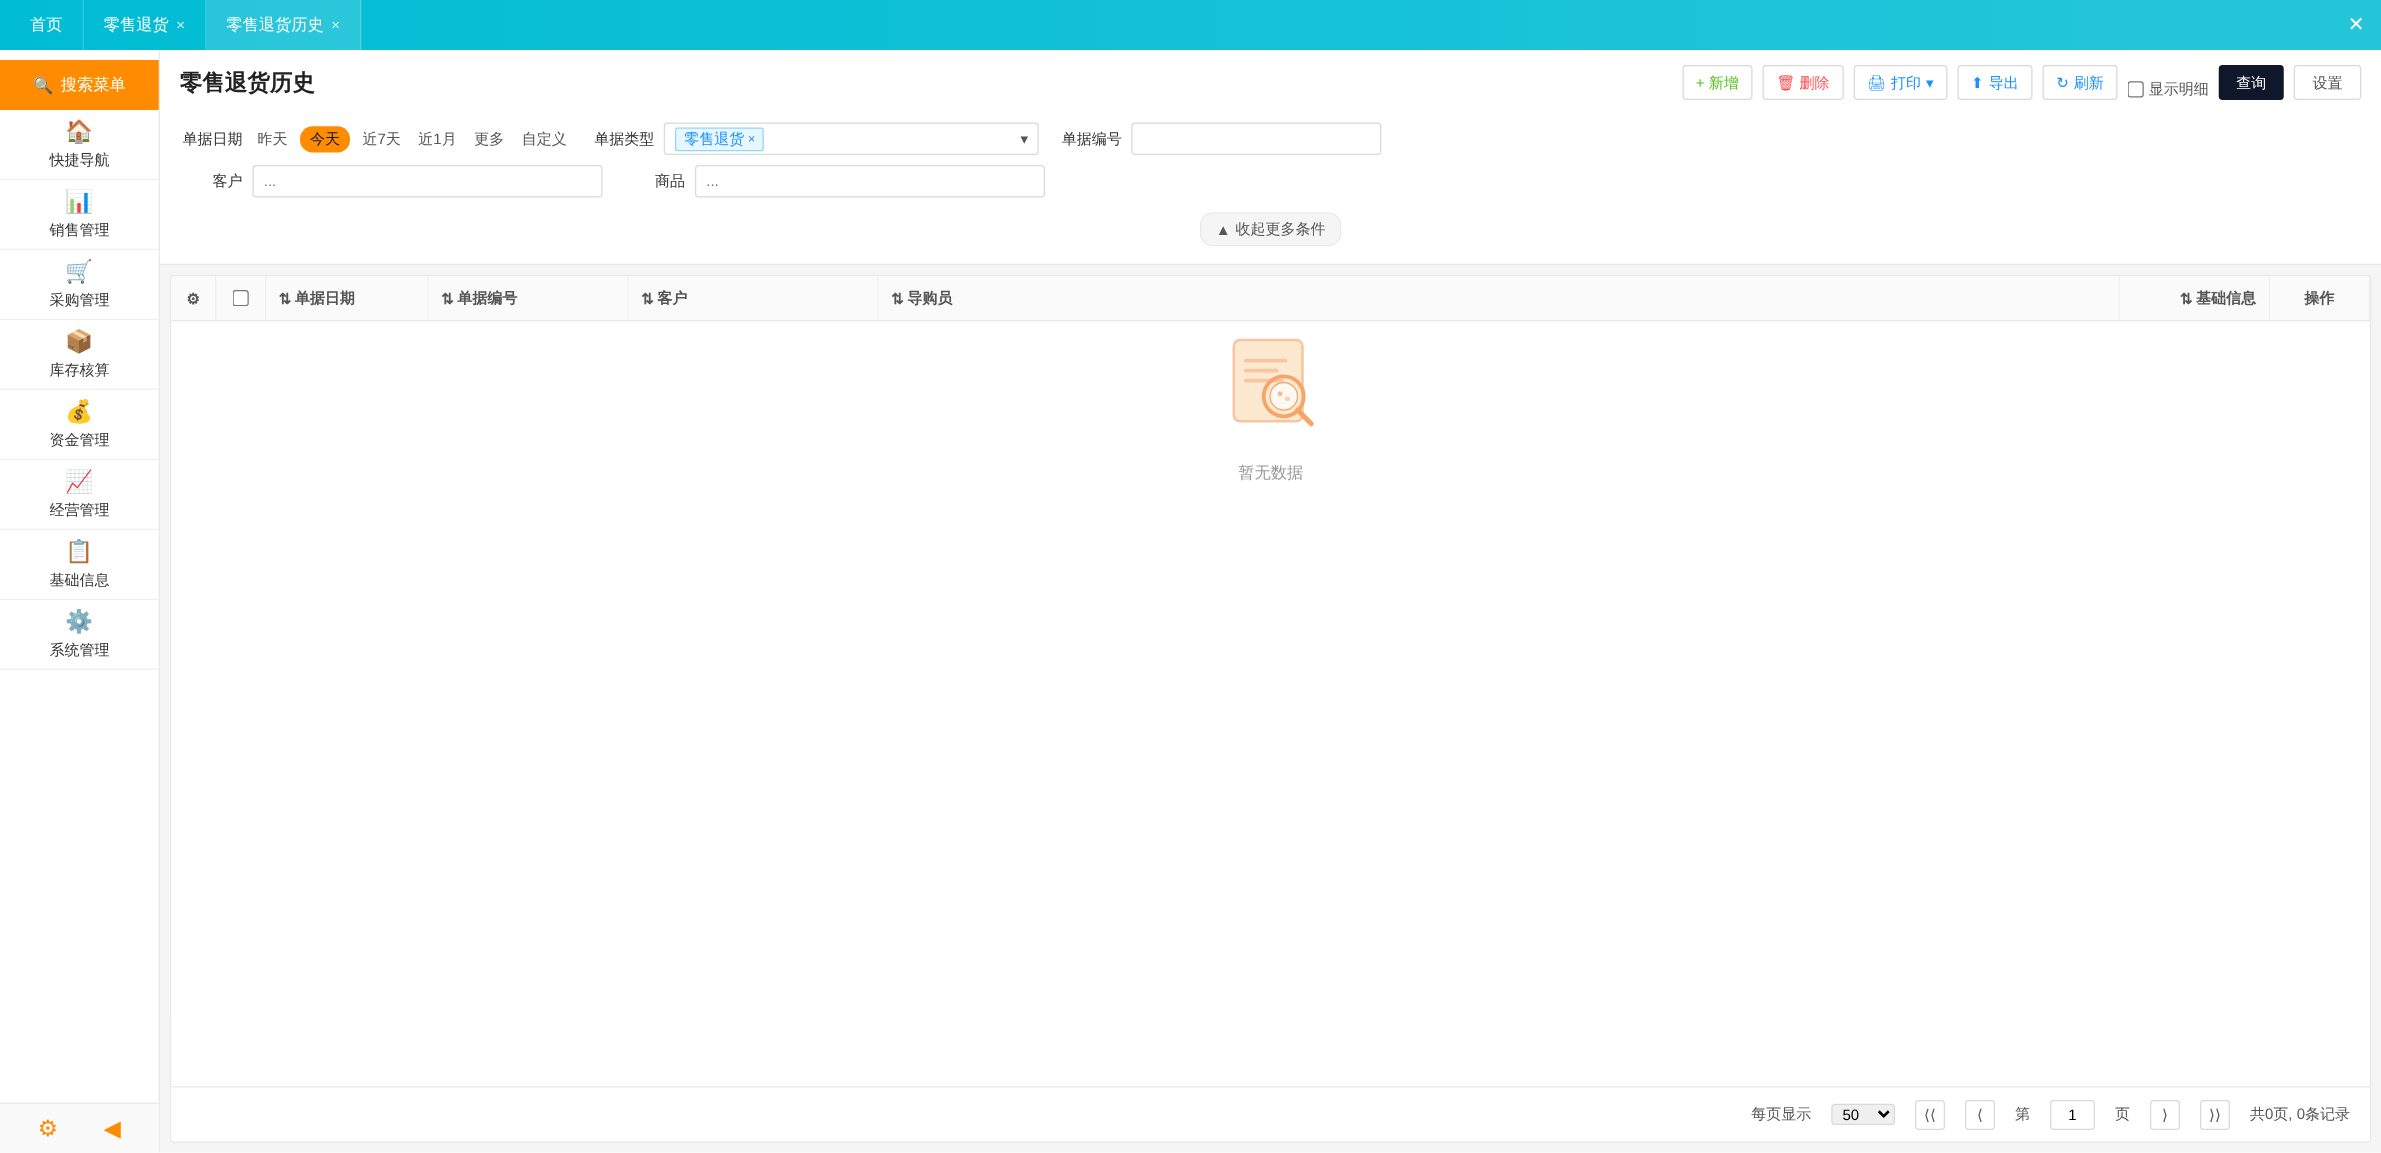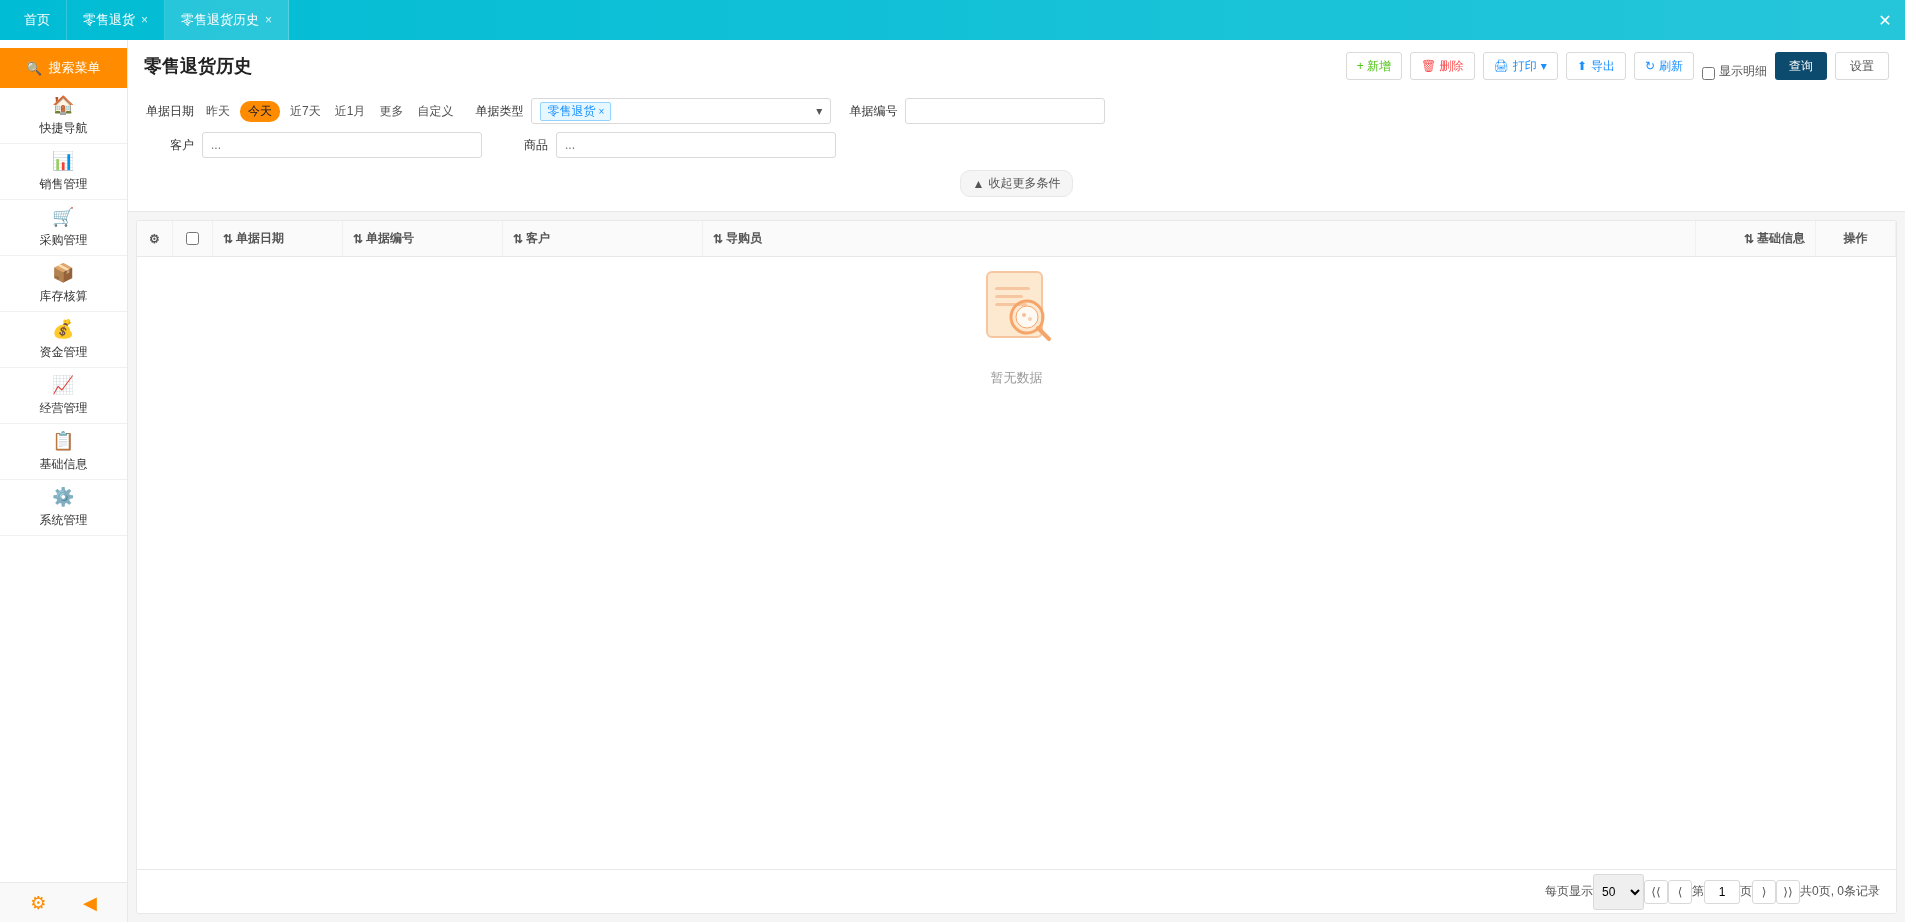--- a/index.html
+++ b/index.html
@@ -156,42 +156,42 @@
       gap: 4px;
     }
     .toolbar-btn.add { color: #52c41a; }
     .toolbar-btn.delete { color: #ff4d4f; }
     .toolbar-btn.print { color: #1890ff; }
     .toolbar-btn.export { color: #1890ff; }
     .toolbar-btn.refresh { color: #1890ff; }
     .btn-query {
       height: 28px;
       padding: 0 14px;
-      background: #0c4a6e;
+      background: #0f172a;
       color: #fff;
       border: none;
       border-radius: 3px;
       font-size: 12px;
       cursor: pointer;
     }
     .btn-setting {
       height: 28px;
       padding: 0 14px;
       background: #fff;
       color: #555;
       border: 1px solid #d9d9d9;
       border-radius: 3px;
       font-size: 12px;
       cursor: pointer;
     }
     .show-detail-label {
       font-size: 12px;
       color: #555;
       display: flex;
-      align-items: flex-end;
+      align-items: center;
       gap: 4px;
       cursor: pointer;
       margin-top: 11px;
     }
 
     
     .filter-area {
       padding: 8px 0 6px 0;
     }
     .filter-row {
@@ -354,27 +354,27 @@
 
     
     .pagination-row {
       height: 44px;
       background: #fff;
       border-top: 1px solid #e8e8e8;
       display: flex;
       align-items: center;
       justify-content: flex-end;
       padding: 0 16px;
-      gap: 0;
+      gap: 16px;
       font-size: 12px;
       color: #555;
       flex-shrink: 0;
     }
     .page-size-select {
-      height: 36px;
+      height: 17px;
       border: 1px solid #d9d9d9;
       border-radius: 3px;
       font-size: 12px;
       padding: 0 4px;
     }
     .page-nav-btn {
       width: 24px;
       height: 24px;
       border: 1px solid #d9d9d9;
       border-radius: 3px;

